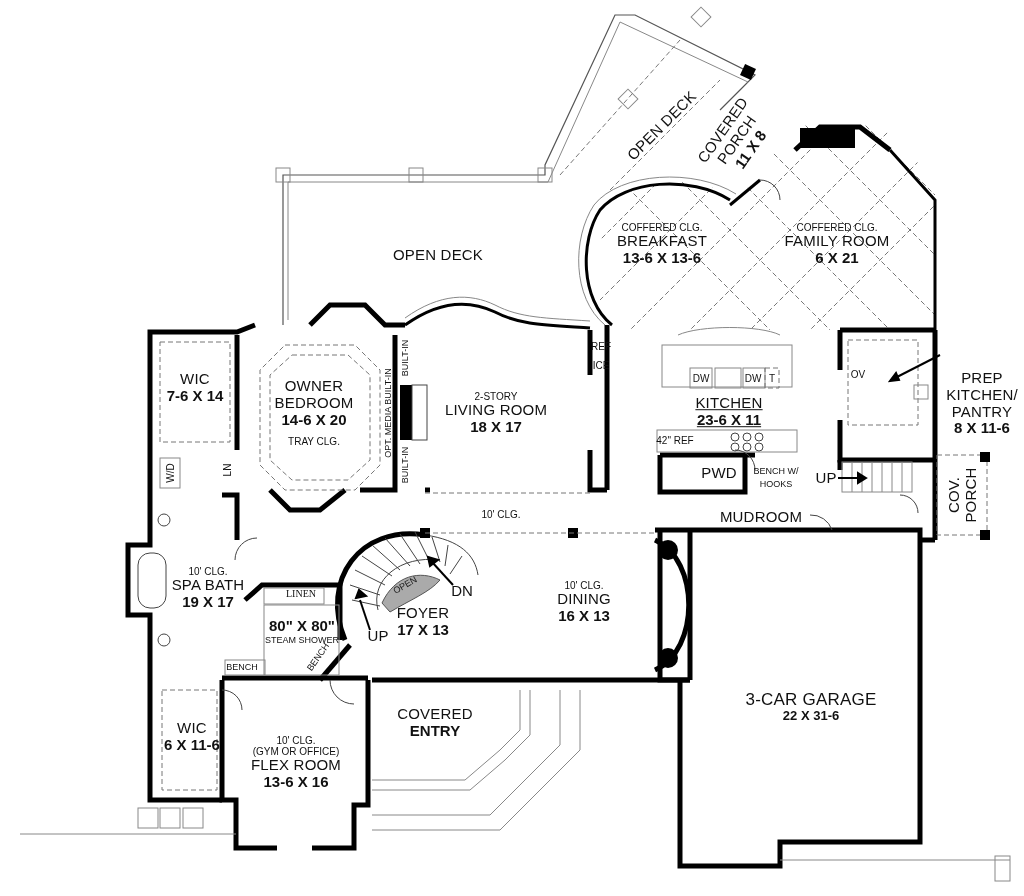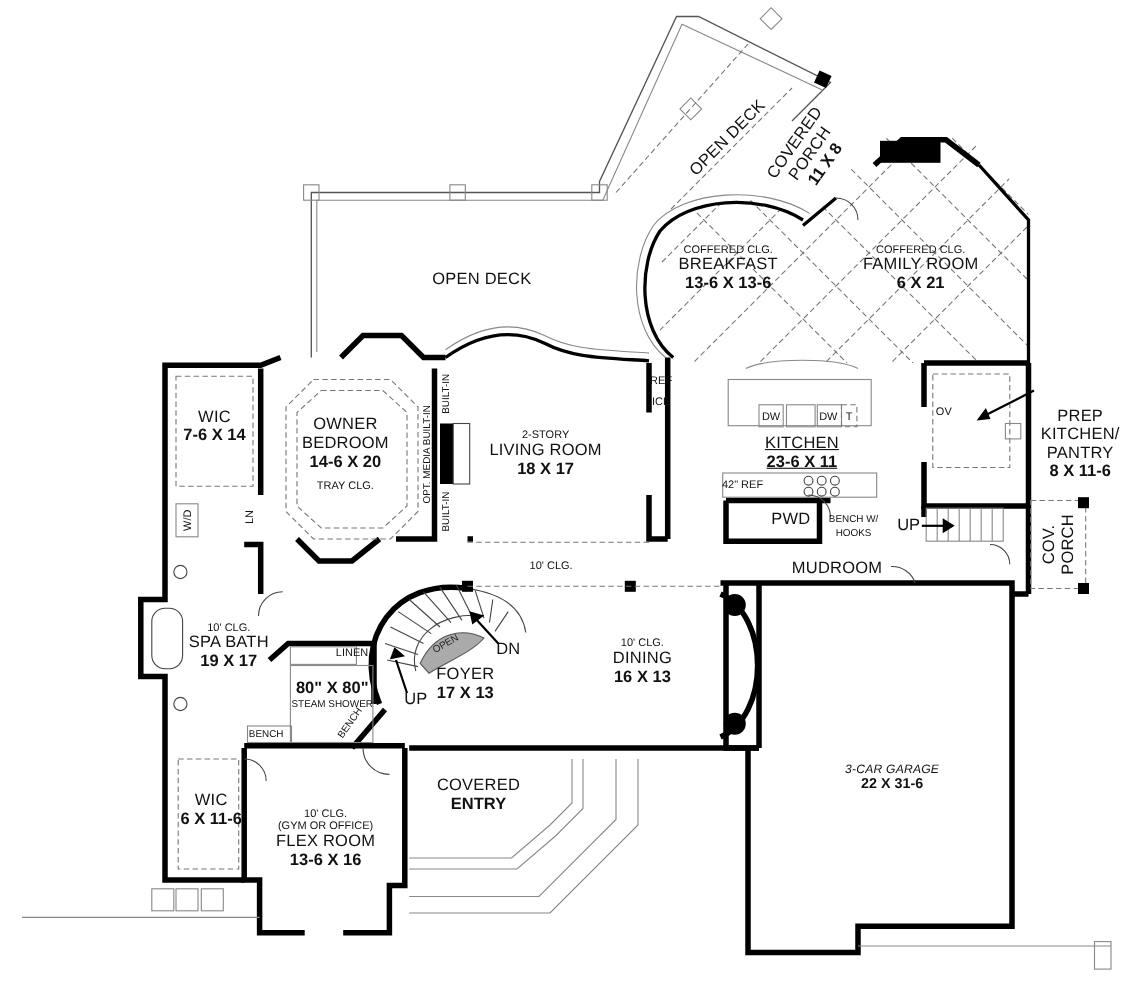--- a/index.html
+++ b/index.html
@@ -320,38 +320,38 @@
   <div class="name">FLEX ROOM</div>
   <div class="dim">13-6 X 16</div>
 </div>
 
 <div class="lbl" style="left:435px; top:723px;">
   <div class="name">COVERED</div>
   <div class="dim">ENTRY</div>
 </div>
 
 <div class="lbl" style="left:811px; top:707px;">
-  <div class="name" style="font-size:11px;font-style:italic;">3-CAR GARAGE</div>
+  <div class="name" style="font-size:17px;">3-CAR GARAGE</div>
   <div class="dim" style="font-size:13px;">22 X 31-6</div>
 </div>
 
 <div class="lbl fix" style="left:601px; top:347px;">REF</div>
 <div class="lbl fix" style="left:601px; top:366px;">ICE</div>
 <div class="lbl fix" style="left:701px; top:379px;">DW</div>
 <div class="lbl fix" style="left:753px; top:379px;">DW</div>
 <div class="lbl fix" style="left:772px; top:379px;">T</div>
 <div class="lbl fix" style="left:675px; top:441px;">42" REF</div>
 <div class="lbl tiny" style="left:776px; top:478px; font-size:9px; line-height:1.4;">
   <div>BENCH W/</div>
   <div>HOOKS</div>
 </div>
 <div class="lbl fix" style="left:858px; top:355px;margin-top:20px;">OV</div>
 <div class="lbl fix rot90" style="left:228px; top:470px;">LN</div>
 <div class="lbl fix rot90" style="left:171px; top:473px;">W/D</div>
-<div class="lbl fix" style="left:320px; top:594px;">LINEN</div>
+<div class="lbl fix" style="left:301px; top:594px;font-family:Liberation Serif, serif;">LINEN</div>
 <div class="lbl tiny" style="left:242px; top:667px;">BENCH</div>
 <div class="lbl tiny rot55" style="left:318px; top:657px;">BENCH</div>
 <div class="lbl tiny rot90" style="left:405px; top:358px;">BUILT-IN</div>
 <div class="lbl tiny rot90" style="left:405px; top:465px;">BUILT-IN</div>
 <div class="lbl tiny rot90" style="left:388px; top:413px;">OPT. MEDIA BUILT-IN</div>
 <div class="lbl tiny rot30" style="left:405px; top:585px; color:#222;">OPEN</div>
 
 <div class="lbl arrowtxt" style="left:378px; top:636px;">UP</div>
 <div class="lbl arrowtxt" style="left:462px; top:591px;">DN</div>
 <div class="lbl arrowtxt" style="left:826px; top:478px;">UP</div>

